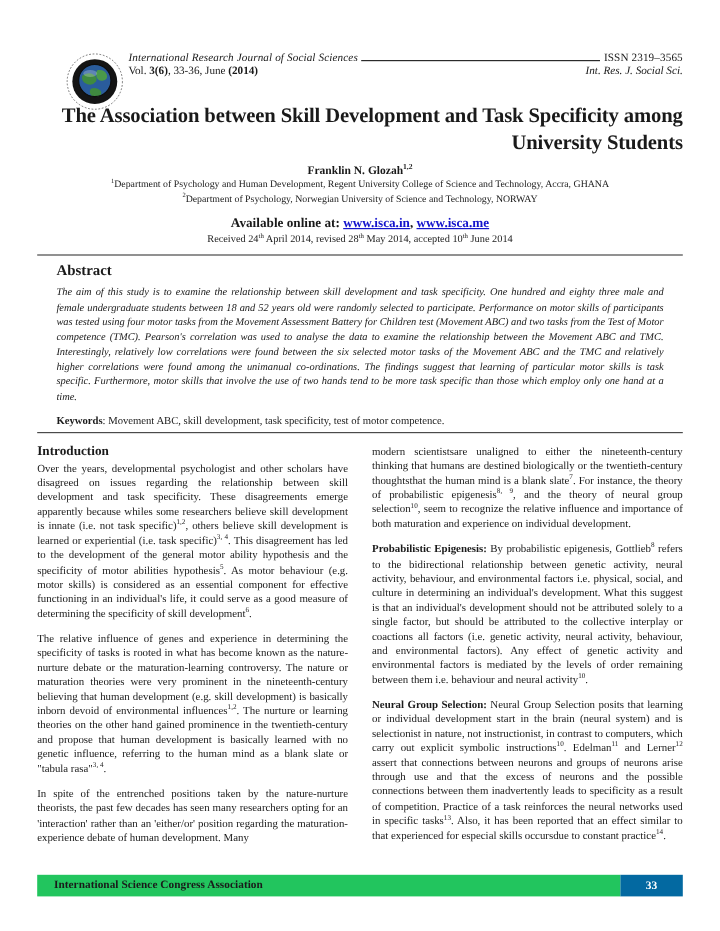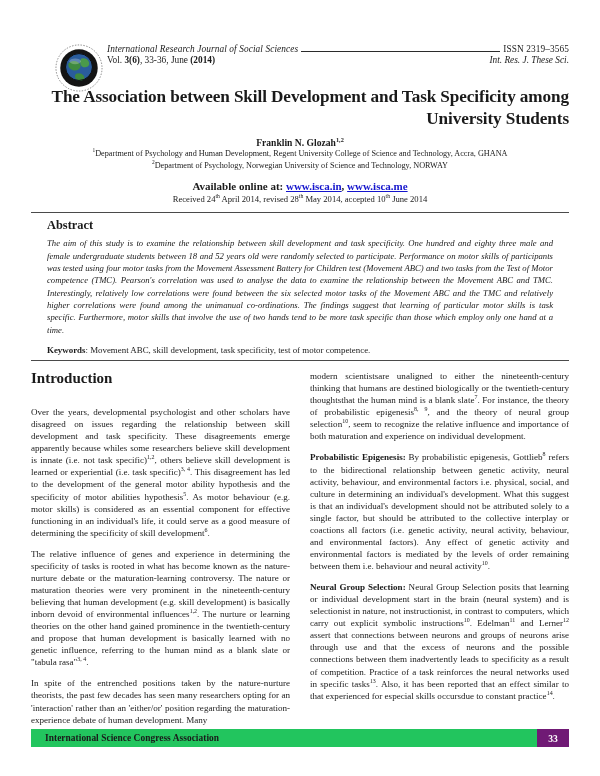--- a/index.html
+++ b/index.html
@@ -148,23 +148,23 @@
   
   .columns {
     display: flex;
     gap: 20px;
     margin-top: 9px;
   }
   .col {
     width: 259px;
   }
   .sec-head {
-    font-size: 15px;
-    font-weight: bold;
-    margin: 0 0 19px 0;
+    font-size: 11px;
+    font-weight: bold;
+    margin: 0 0 2px 0;
   }
   .para {
     font-size: 9.05px;
     line-height: 1.335;
     text-align: justify;
     margin: 0 0 9px 0;
     hyphens: auto;
   }
   .para:last-child { margin-bottom: 0; }
   .run-in { font-weight: bold; }
@@ -182,22 +182,22 @@
     flex: 1;
     background: #22c55e;
     font-size: 9.4px;
     font-weight: bold;
     padding: 4px 10px 4px 14px;
     letter-spacing: 0.05px;
     display: flex;
     align-items: center;
   }
   .footer-page {
-    width: 32px;
-    background: #701a75;
+    width: 52px;
+    background: #0369a1;
     color: #ffffff;
     font-size: 9.6px;
     font-weight: bold;
     display: flex;
     align-items: center;
     justify-content: center;
   }
 </style>
 </head>
 <body>
@@ -217,21 +217,21 @@
     </svg>
 
     <div class="masthead-text">
       <div class="mast-row mast-row-1">
         <span class="mast-left">International Research Journal of Social Sciences</span>
         <span class="mast-rule"></span>
         <span class="mast-right">ISSN 2319–3565</span>
       </div>
       <div class="mast-row mast-row-2">
         <span class="mast-left"><span>Vol. </span><span class="bold">3(6)</span><span>, 33-36, June </span><span class="bold">(2014)</span></span>
-        <span class="mast-right">Int. Res. J. These Sci.</span>
+        <span class="mast-right">Int. Res. J. Social Sci.</span>
       </div>
     </div>
   </div>
 
   <div class="title">The Association between Skill Development and Task Specificity among University Students</div>
 
   <div class="authors"><span>Franklin N. Glozah</span><sup>1,2</sup></div>
 
   <div class="affil"><sup>1</sup><span>Department of Psychology and Human Development, Regent University College of Science and Technology, Accra, GHANA</span></div>
   <div class="affil"><sup>2</sup><span>Department of Psychology, Norwegian University of Science and Technology, NORWAY</span></div>

